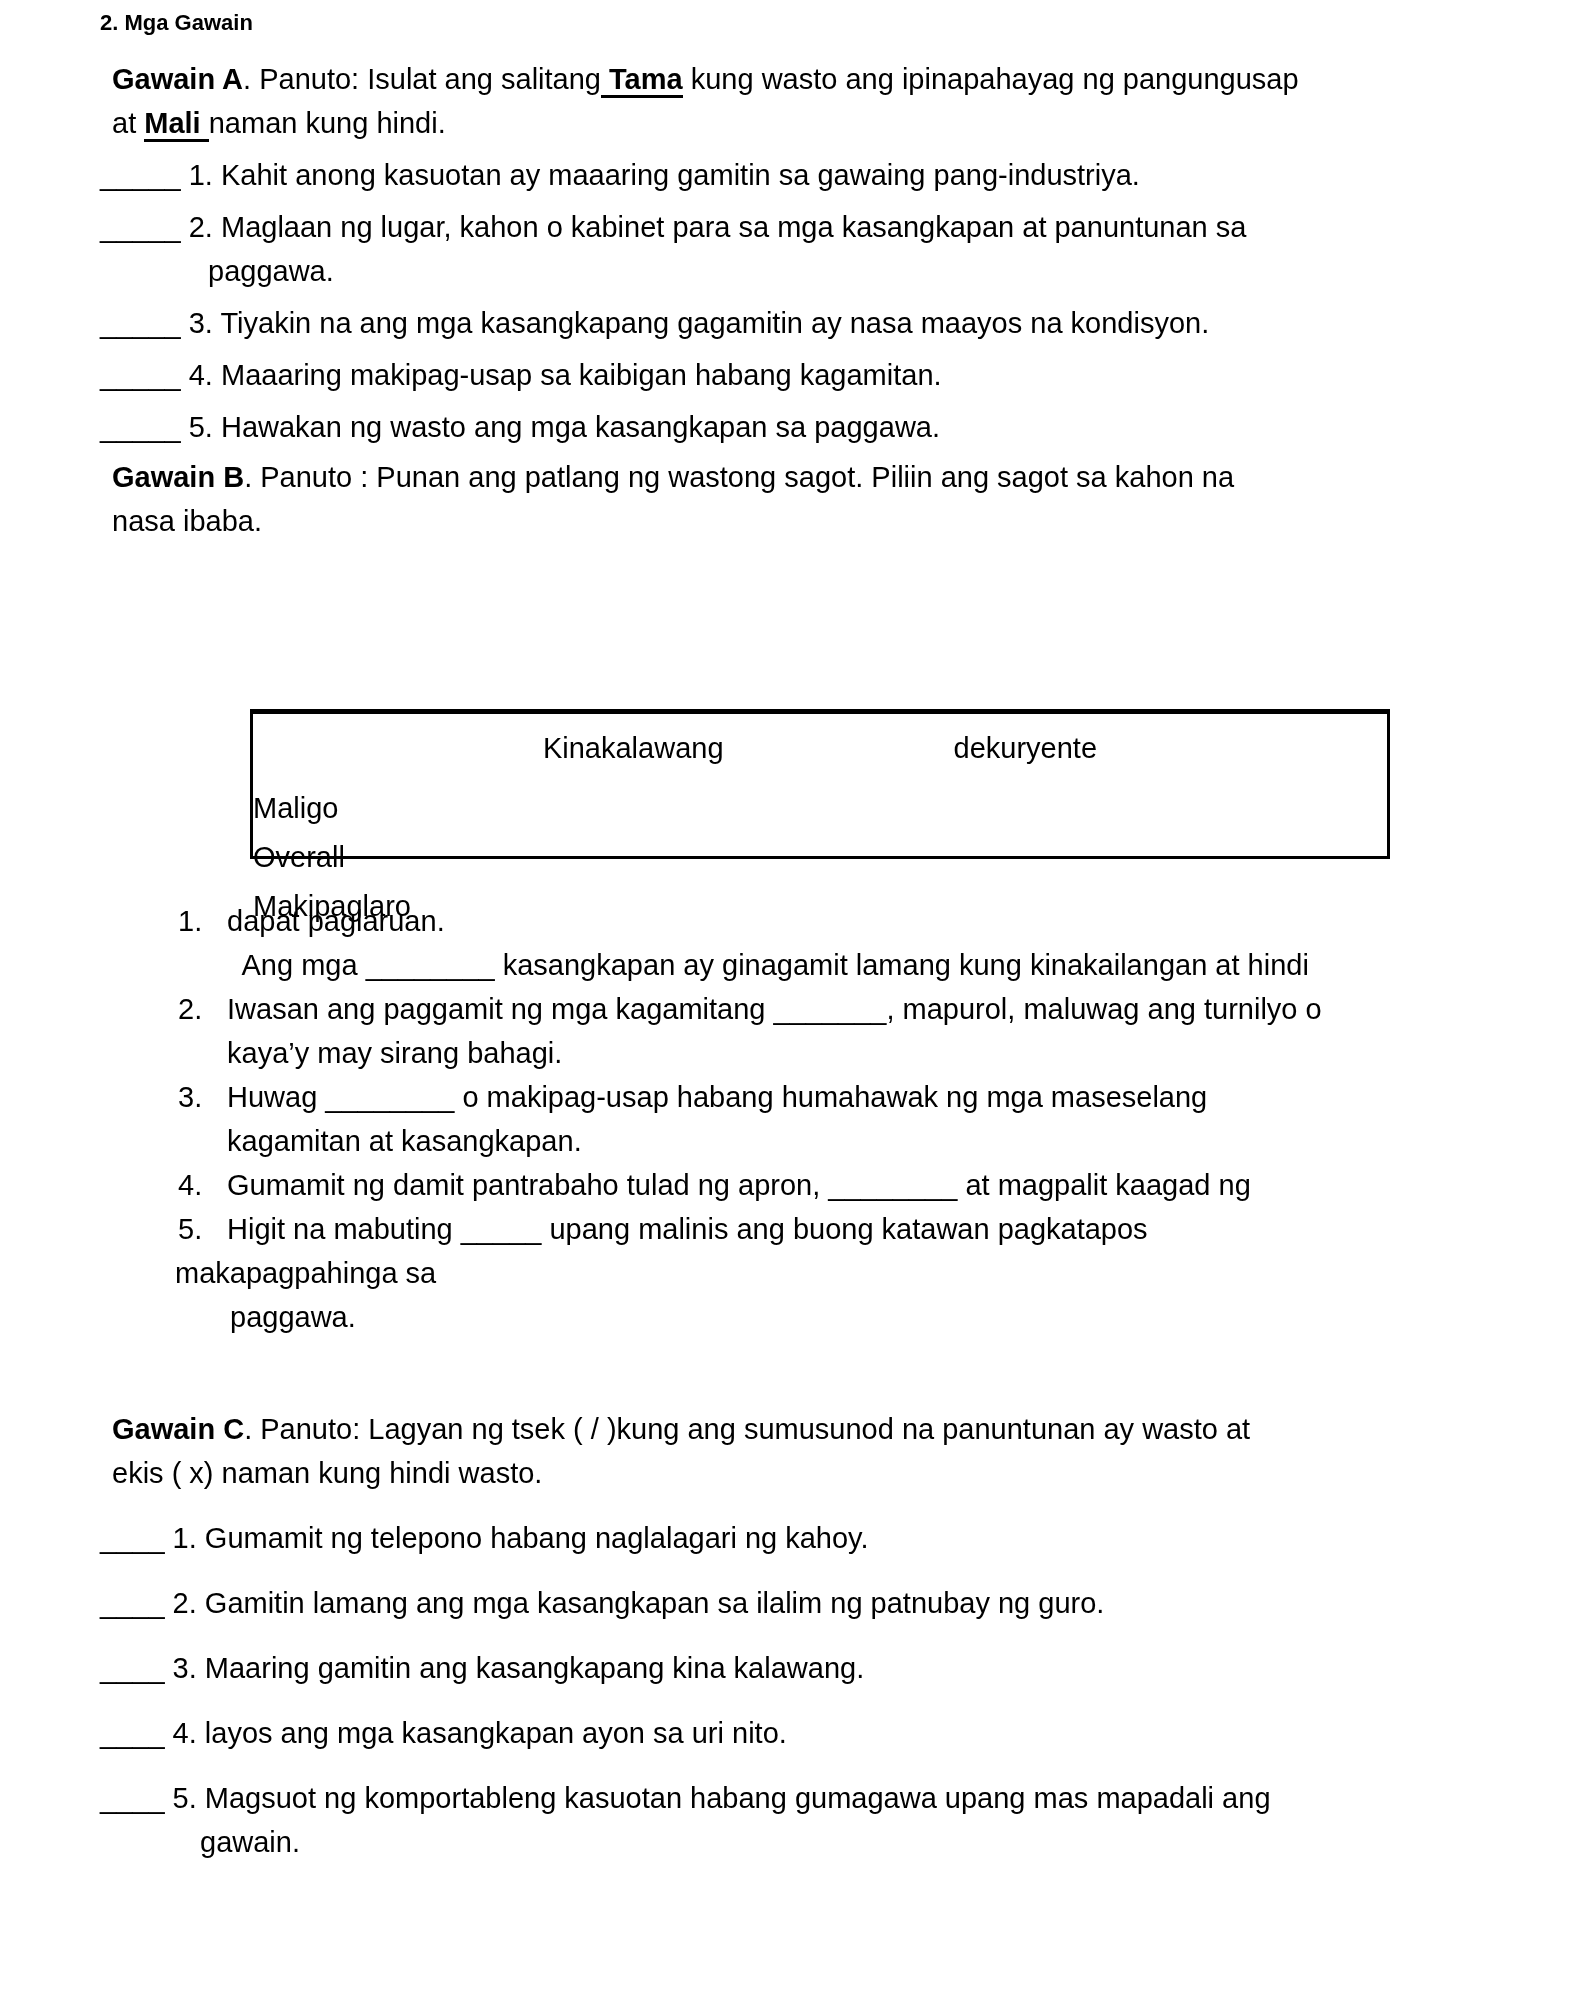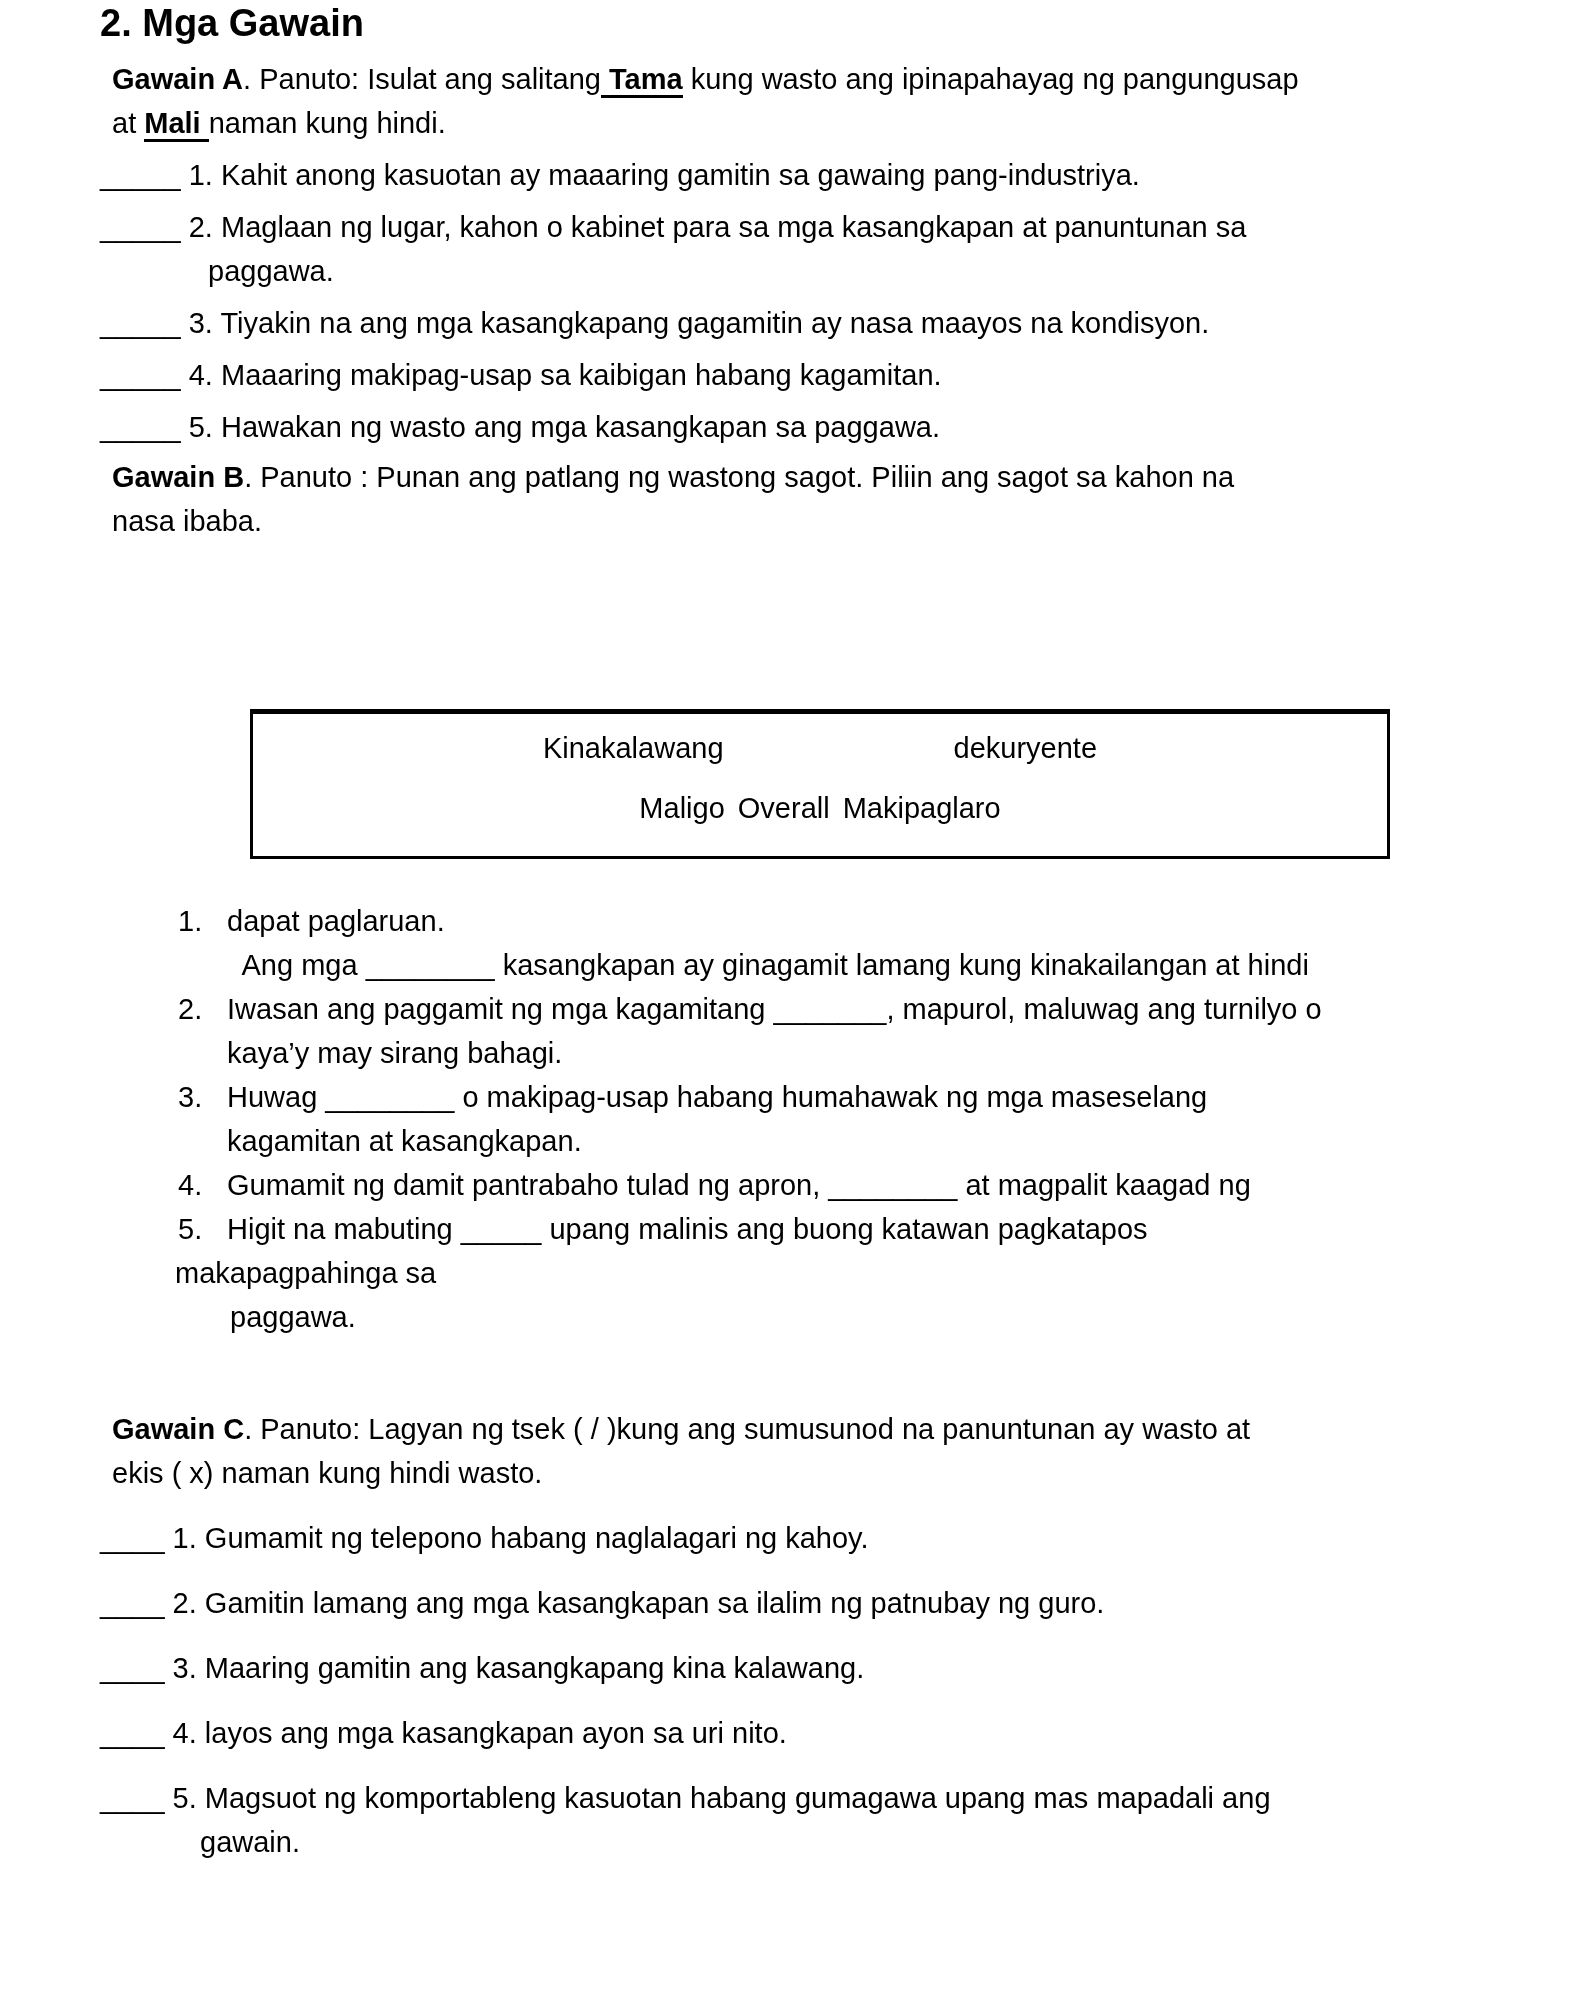--- a/index.html
+++ b/index.html
@@ -8,21 +8,21 @@
     height: 1992px;
     background: #ffffff;
     color: #000000;
     font-family: "Liberation Sans", sans-serif;
     font-size: 29px;
     overflow: hidden;
   }
   .page { padding: 3px 110px 0 100px; }
 
   .title {
-    font-size: 38px;
+    font-size: 22px;
     font-weight: bold;
     margin: 0;
     line-height: 40px;
   }
 
   .para { margin: 14px 0 0 12px; line-height: 44px; }
   .para-b { margin-top: 6px; }
   .para-c { margin-top: 68px; }
   .bold { font-weight: bold; }
   .ul { font-weight: bold; border-bottom: 3px solid #000; }
@@ -37,21 +37,21 @@
   .word-box {
     box-sizing: border-box;
     width: 1140px;
     height: 150px;
     margin: 166px 0 0 150px;
     border: 3px solid #000;
     border-top-width: 5px;
     background: #fff;
   }
   .wb-row1 { display: flex; justify-content: center; gap: 230px; margin-top: 16px; line-height: 36px; }
-  .wb-row2 { display: flex; justify-content: center; gap: 13px; margin-top: 24px; line-height: 36px; }
+  .wb-row2 { display: flex; justify-content: center; gap: 13px; margin-top: 24px; line-height: 36px; flex-direction: column; }
 
   
   .b-list { margin: 40px 0 0 78px; }
   .b-item { display: flex; }
   .bnum { flex: none; width: 49px; line-height: 44px; }
   .blines { flex: none; }
   .bline { line-height: 44px; white-space: pre; }
   .out1 { margin-left: -52px; }
   .out2 { margin-left: 3px; }
 </style>

